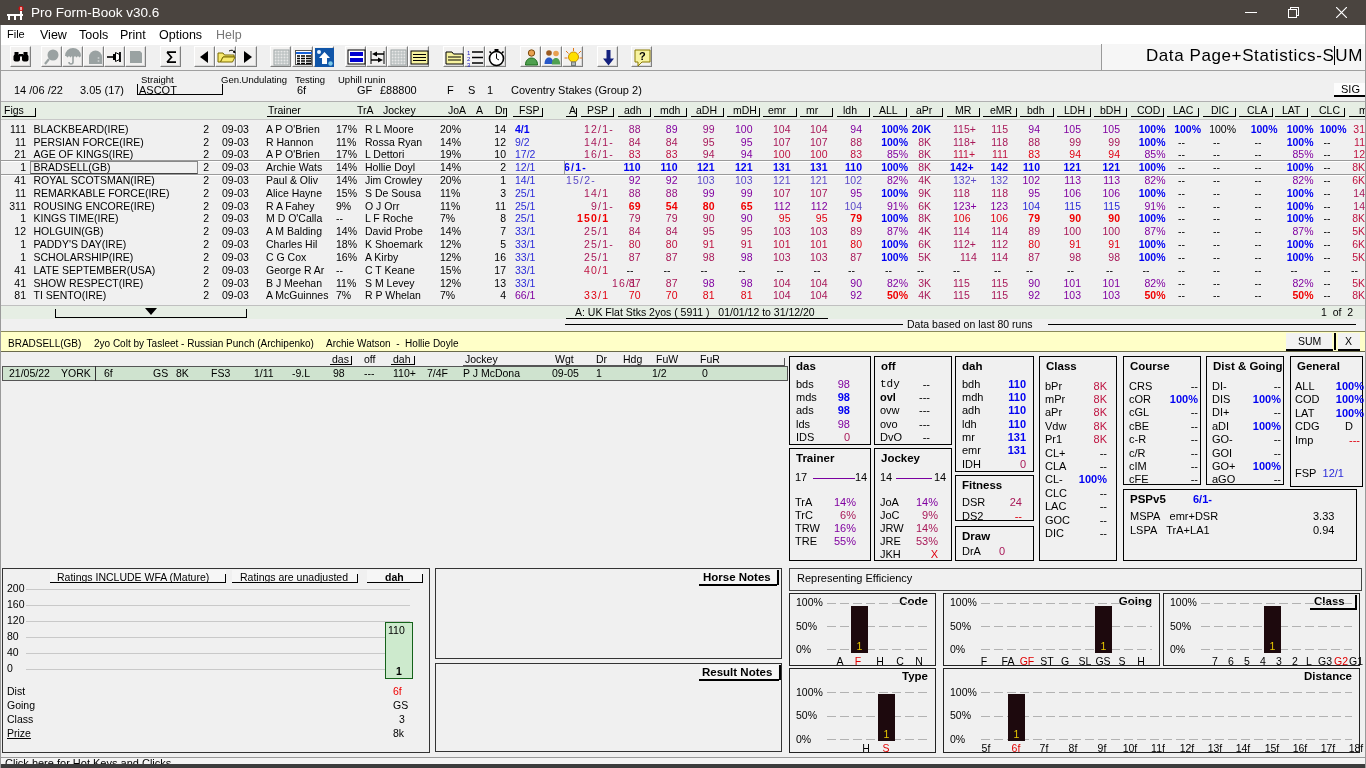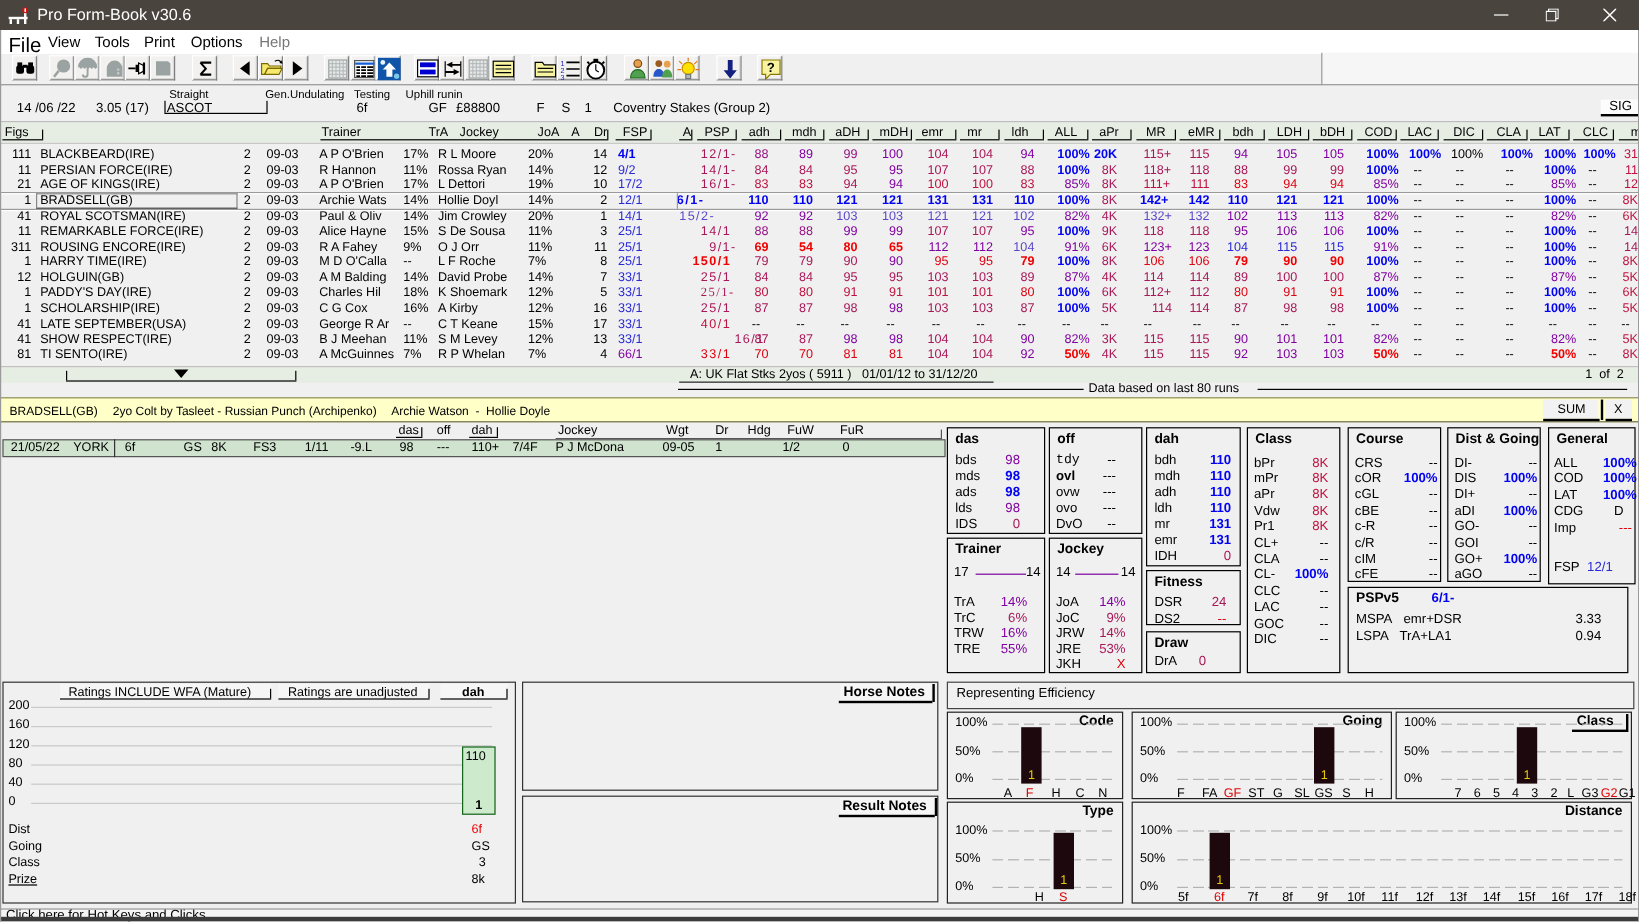--- a/index.html
+++ b/index.html
@@ -39,21 +39,21 @@
 <div class="ab" style="left:31px;top:5px;color:#fff;font-size:13.5px;">Pro Form-Book v30.6</div>
 <div class="ab" style="left:1245px;top:12px;width:12px;height:1px;background:#fff;"></div>
 <svg class="ab" style="left:1288px;top:7px" width="11" height="11" viewBox="0 0 11 11">
  <rect x="2.5" y="0.5" width="8" height="8" fill="none" stroke="#fff"></rect>
  <rect x="0.5" y="2.5" width="8" height="8" fill="#4a443f" stroke="#fff"></rect>
 </svg>
 <svg class="ab" style="left:1336px;top:7px" width="11" height="11" viewBox="0 0 11 11">
  <path d="M0 0 L11 11 M11 0 L0 11" stroke="#fff" stroke-width="1.2"></path>
 </svg>
 <div class="ab" style="left:0;top:25px;width:1366px;height:20px;background:#fff;"></div>
-<div class="ab" style="left:7px;top:28px;font-size:17px;color:#000;">File</div>
+<div class="ab" style="left:7px;top:28px;font-size:11px;color:#000;">File</div>
 <div class="ab" style="left:40px;top:28px;font-size:12.5px;color:#000;">View</div>
 <div class="ab" style="left:79px;top:28px;font-size:12.5px;color:#000;">Tools</div>
 <div class="ab" style="left:120px;top:28px;font-size:12.5px;color:#000;">Print</div>
 <div class="ab" style="left:159px;top:28px;font-size:12.5px;color:#000;">Options</div>
 <div class="ab" style="left:216px;top:28px;font-size:12.5px;color:#777;">Help</div>
 <div class="ab" style="left:0;top:45px;width:1366px;height:26px;background:#f0f0f0;border-bottom:1px solid #a0a0a0;"></div>
 <div class="tb" style="left:10px;">
       <svg width="18" height="18" viewBox="0 0 18 18">
         <rect x="2.5" y="4" width="4" height="3" fill="#000"></rect>
         <rect x="11.5" y="4" width="4" height="3" fill="#000"></rect>
@@ -216,20 +216,21 @@
     </div>
 <div class="tb" style="left:631px;">
       <svg width="19" height="19" viewBox="0 0 19 19">
         <path fill="#f7f3a0" stroke="#8a7a00" d="M2 2 h15 v12 h-8 l-4 4 v-4 H2z"></path>
         <text x="6" y="12" font-size="11" font-weight="bold" fill="#000" font-family="Liberation Sans">?</text>
       </svg>
     </div>
 
 <div class="ab" style="left:1101px;top:44px;width:265px;height:27px;background:#f6f6f6;border-left:1px solid #9a9a9a;"></div>
 <div class="ab" style="left:0;top:70px;width:1366px;height:1px;background:#a0a0a0;"></div>
+<div class="ab" style="right:3px;top:46px;font-size:17px;letter-spacing:0.6px;color:#000;">Data Page+Statistics-S<span style="border-left:1.5px solid #000;">UM</span></div>
 
 <div class="ab t9" style="left:141px;top:74px;">Straight</div>
 <div class="ab t9" style="left:221px;top:74px;">Gen.Undulating</div>
 <div class="ab t9" style="left:295px;top:74px;">Testing</div>
 <div class="ab t9" style="left:338px;top:74px;">Uphill runin</div>
 <div class="ab t11" style="left:14px;top:84px;">14 /06 /22</div>
 <div class="ab t11" style="left:80px;top:84px;">3.05 (17)</div>
 <div class="ab t11" style="left:139px;top:84px;">ASCOT</div>
 <div class="tab" style="left:137px;top:84px;width:86px;height:11px;">
       <i style="height:10px;"></i>
@@ -590,21 +591,21 @@
       <span class="ab P" style="right:200.5px;">91%</span>
       <span class="ab K" style="right:181.0px;">--</span>
       <span class="ab K" style="right:146.0px;">--</span>
       <span class="ab K" style="right:104.5px;">--</span>
       <span class="ab B" style="right:52.5px;">100%</span>
       <span class="ab K" style="right:35.5px;">--</span>
       <span class="ab m" style="right:1.0px;">14</span>
     </div>
 <div class="ab t10" style="left:0;top:212.4px;width:1366px;height:13px;">
 <span class="ab K" style="right:1340.0px;">1</span>
-      <span class="ab K" style="left:33.5px;">HARRY TIME(IRE)</span>
+      <span class="ab K" style="left:33.5px;">KINGS TIME(IRE)</span>
       <span class="ab K" style="right:1157.0px;">2</span>
       <span class="ab K" style="left:222px;">09-03</span>
       <span class="ab K" style="left:266px;">M D O'Calla</span>
       <span class="ab K" style="left:336px;">--</span>
       <span class="ab K" style="left:365px;">L F Roche</span>
       <span class="ab K" style="left:440px;">7%</span>
       <span class="ab K" style="right:860.0px;">8</span>
       <span class="ab b" style="left:515px;">25/1</span>
       <span class="ab R" style="left:577px;letter-spacing:1.2px;">150/1</span>
       <span class="ab m" style="right:725.5px;">79</span>
@@ -667,21 +668,21 @@
 <span class="ab K" style="right:1340.0px;">1</span>
       <span class="ab K" style="left:33.5px;">PADDY'S DAY(IRE)</span>
       <span class="ab K" style="right:1157.0px;">2</span>
       <span class="ab K" style="left:222px;">09-03</span>
       <span class="ab K" style="left:266px;">Charles Hil</span>
       <span class="ab K" style="left:336px;">18%</span>
       <span class="ab K" style="left:365px;">K Shoemark</span>
       <span class="ab K" style="left:440px;">12%</span>
       <span class="ab K" style="right:860.0px;">5</span>
       <span class="ab b" style="left:515px;">33/1</span>
-      <span class="ab m" style="left:584px;letter-spacing:1.2px;font-family:Liberation Serif, serif;">25/1-</span>
+      <span class="ab m" style="left:584px;letter-spacing:1.2px;">25/1-</span>
       <span class="ab r" style="right:725.5px;">80</span>
       <span class="ab r" style="right:688.5px;">80</span>
       <span class="ab r" style="right:651.5px;">91</span>
       <span class="ab r" style="right:613.5px;">91</span>
       <span class="ab r" style="right:575.5px;">101</span>
       <span class="ab r" style="right:538.5px;">101</span>
       <span class="ab q" style="right:504.0px;">80</span>
       <span class="ab B" style="right:458.0px;">100%</span>
       <span class="ab m" style="right:435.0px;">6K</span>
       <span class="ab m" style="left:953px;">112+</span>

